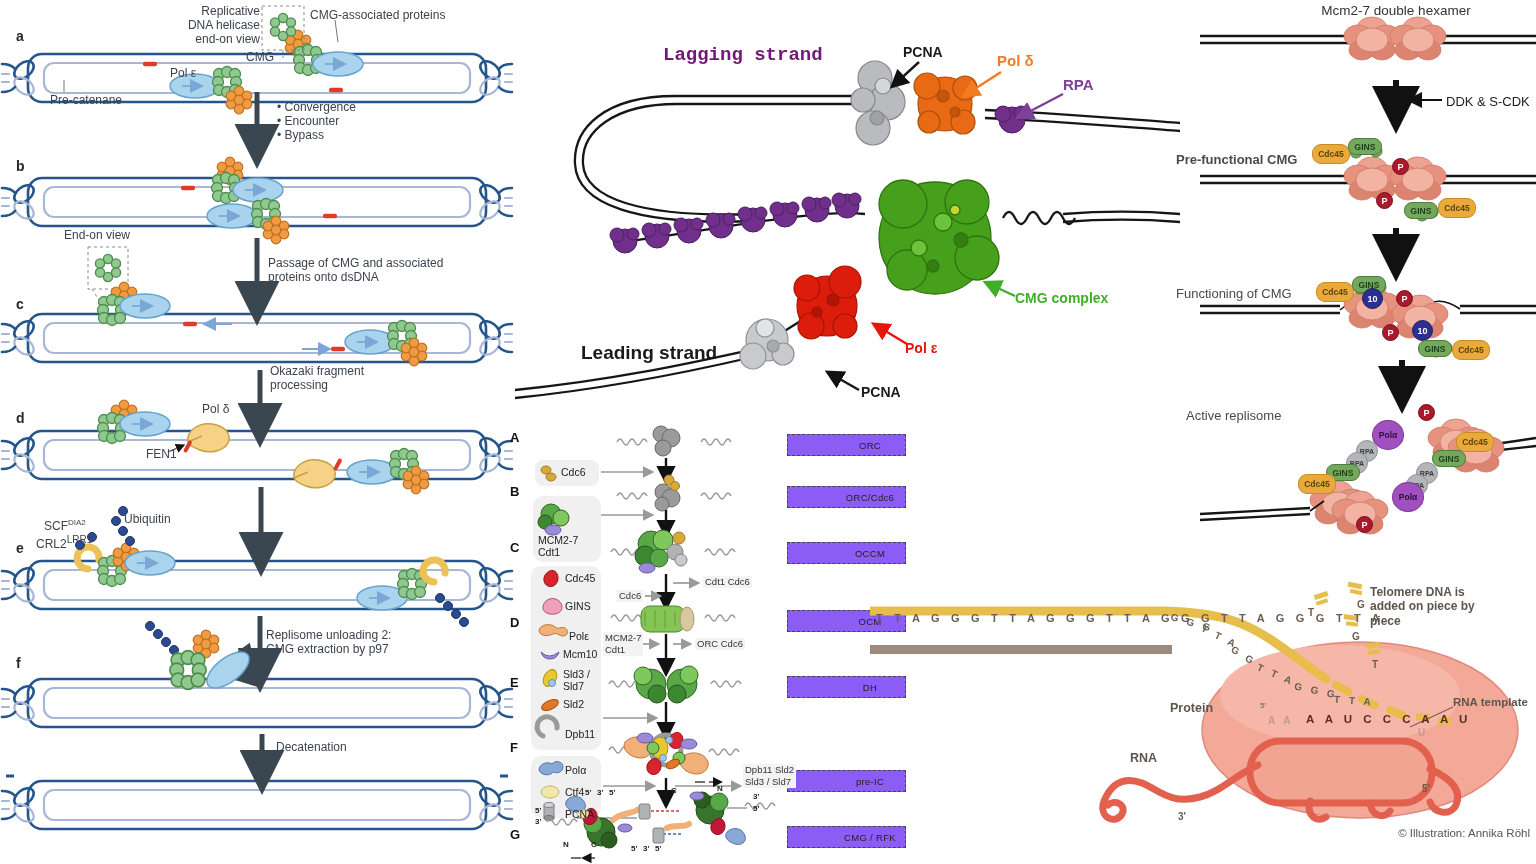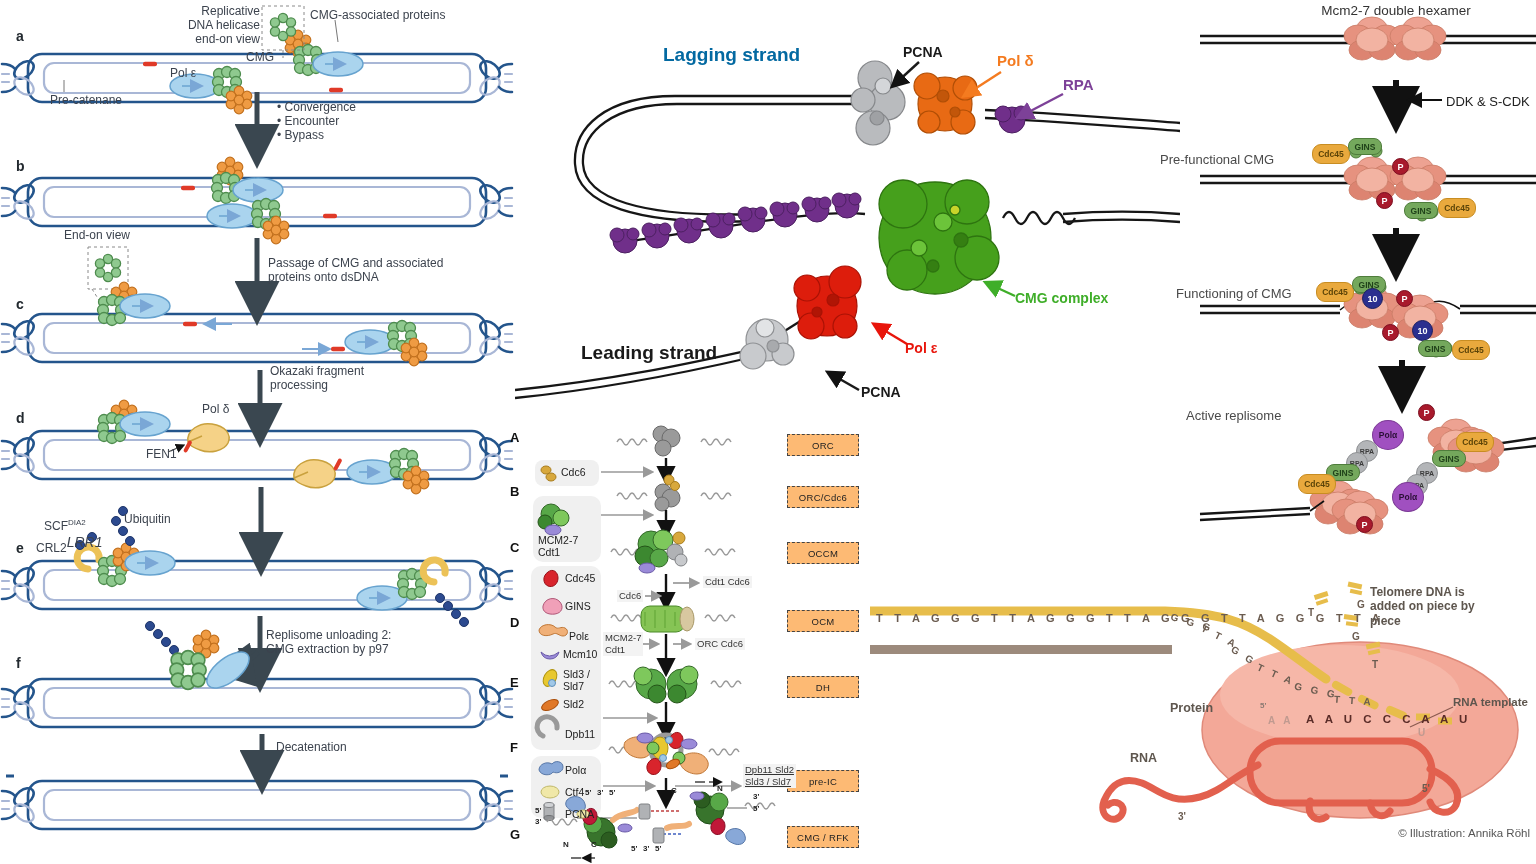--- a/index.html
+++ b/index.html
@@ -3,22 +3,22 @@
 <meta charset="utf-8">
 <style>
   html,body{margin:0;padding:0;background:#fff;}
   body{width:1536px;height:864px;position:relative;overflow:hidden;
        font-family:"Liberation Sans", sans-serif;}
   .panel{position:absolute;}
   .lb{position:absolute;color:#3c434e;font-size:12px;line-height:1.18;white-space:pre-line;}
   .bold{font-weight:bold;}
   .step{position:absolute;font-weight:bold;font-size:14px;color:#22292f;}
   .rowletter{position:absolute;font-weight:bold;font-size:13px;color:#111;}
-  .statebox{position:absolute;border:1px dashed #444;background:#fdba74;font-size:9.5px;
-            color:#222;display:flex;align-items:center;justify-content:center;letter-spacing:.3px;}
+  .statebox{position:absolute;border:1px dashed #444;background:#8b5cf6;font-size:9.5px;
+            color:#222;display:flex;align-items:center;justify-content:center;letter-spacing:.3px;padding-left:47px;}
   .lic-t{position:absolute;font-size:9.5px;color:#333;background:#f3f3f3;padding:0 2px;white-space:pre-line;line-height:1.25;}
   .leg{position:absolute;font-size:10.5px;color:#222;white-space:pre-line;line-height:1.15;}
   .gbl{position:absolute;font-size:8px;font-weight:bold;color:#222;}
   .pill{position:absolute;display:flex;align-items:center;justify-content:center;border-radius:50%;}
   .pill-cdc45{background:#e9a93d;color:#5c4408;font-size:8.5px;font-weight:bold;width:36px;height:18px;border-radius:9px;border:1px solid #c88d22;}
   .pill-gins{background:#74a85c;color:#20421a;font-size:8.5px;font-weight:bold;width:32px;height:15px;border-radius:8px;border:1px solid #4f7d3c;}
   .pill-p{background:#a81a2c;color:#fff;font-size:9px;font-weight:bold;width:15px;height:15px;border:1px solid #7c0f20;}
   .pill-10{background:#2b2f8f;color:#fff;font-size:9px;font-weight:bold;width:19px;height:19px;border:1px solid #1a1d5e;}
   .pill-rpa{background:#b3b5b8;color:#3a3a3a;font-size:7px;font-weight:bold;width:20px;height:20px;border:1px solid #8f9194;}
   .pill-pola{background:#a050c0;color:#2c0f38;font-size:8.5px;font-weight:bold;width:30px;height:28px;border:1px solid #7c3a96;}
@@ -266,21 +266,21 @@
 • Encounter
 • Bypass</div>
 <div class="lb" style="left:64px;top:228px;">End-on view</div>
 <div class="lb" style="left:268px;top:256px;">Passage of CMG and associated
 proteins onto dsDNA</div>
 <div class="lb" style="left:270px;top:364px;">Okazaki fragment
 processing</div>
 <div class="lb" style="left:202px;top:402px;">Pol δ</div>
 <div class="lb" style="left:146px;top:447px;">FEN1</div>
 <div class="lb" style="left:44px;top:518px;"><span>SCF</span><sup style="font-size:8px;">DIA2</sup></div>
-<div class="lb" style="left:36px;top:534px;"><span>CRL2</span><sup style="font-size:14px;font-style:italic;">LRR1</sup></div>
+<div class="lb" style="left:36px;top:534px;"><span>CRL2</span><sup style="font-size:10px;">LRR1</sup></div>
 <div class="lb" style="left:124px;top:512px;">Ubiquitin</div>
 <div class="lb" style="left:266px;top:628px;">Replisome unloading 2:
 CMG extraction by p97</div>
 <div class="lb" style="left:276px;top:740px;">Decatenation</div>
 </div>
 
 <div class="panel" id="p-repl" style="left:515px;top:0;width:665px;height:420px;">
 <svg width="665" height="420">
 
   <g>
@@ -397,21 +397,21 @@
 
   <g fill="none">
     <path d="M404,62 L380,84" stroke="#1a1a1a" stroke-width="2.4" marker-end="url(#mBlk)"></path>
     <path d="M486,72 L452,94" stroke="#f47b20" stroke-width="2.4" marker-end="url(#mOr)"></path>
     <path d="M548,94 L506,116" stroke="#7d4198" stroke-width="2.4" marker-end="url(#mPu)"></path>
     <path d="M500,296 L474,284" stroke="#3fae29" stroke-width="2.4" marker-end="url(#mGr2)"></path>
     <path d="M392,344 L362,326" stroke="#e8150b" stroke-width="2.4" marker-end="url(#mRe)"></path>
     <path d="M344,390 L316,374" stroke="#1a1a1a" stroke-width="2.4" marker-end="url(#mBlk)"></path>
   </g>
 </svg>
-<div class="lb bold" style="left:148px;top:44px;font-size:19px;color:#0369a1;">Lagging strand</div>
+<div class="lb bold" style="left:148px;top:44px;font-size:19px;color:#701a75;font-family:Liberation Mono, monospace;">Lagging strand</div>
 <div class="lb bold" style="left:66px;top:342px;font-size:19px;color:#1a1a1a;">Leading strand</div>
 <div class="lb bold" style="left:388px;top:44px;font-size:14px;color:#1a1a1a;">PCNA</div>
 <div class="lb bold" style="left:482px;top:52px;font-size:15px;color:#f47b20;">Pol δ</div>
 <div class="lb bold" style="left:548px;top:76px;font-size:15px;color:#7d4198;">RPA</div>
 <div class="lb bold" style="left:500px;top:290px;font-size:14px;color:#3fae29;">CMG complex</div>
 <div class="lb bold" style="left:390px;top:340px;font-size:14px;color:#e8150b;">Pol ε</div>
 <div class="lb bold" style="left:346px;top:384px;font-size:14px;color:#1a1a1a;">PCNA</div>
 </div>
 
 <div class="panel" id="p-lic" style="left:505px;top:420px;width:370px;height:444px;">
@@ -603,21 +603,21 @@
 <div class="leg" style="left:60px;top:308px;">Dpb11</div>
 <div class="leg" style="left:60px;top:344px;">Polα</div>
 <div class="leg" style="left:60px;top:366px;">Ctf4</div>
 <div class="leg" style="left:60px;top:388px;">PCNA</div>
 
 <div class="lic-t" style="left:198px;top:156px;">Cdt1  Cdc6</div>
 <div class="lic-t" style="left:112px;top:170px;">Cdc6</div>
 <div class="lic-t" style="left:98px;top:212px;">MCM2-7
 Cdt1</div>
 <div class="lic-t" style="left:190px;top:218px;">ORC  Cdc6</div>
-<div class="lic-t" style="left:238px;top:344px;text-decoration:underline;">Dpb11  Sld2
+<div class="lic-t" style="left:238px;top:344px;">Dpb11  Sld2
 Sld3 / Sld7</div>
 
 <div class="gbl" style="left:80px;top:368px;">5'</div>
 <div class="gbl" style="left:92px;top:368px;">3'</div>
 <div class="gbl" style="left:104px;top:368px;">5'</div>
 <div class="gbl" style="left:166px;top:366px;">C</div>
 <div class="gbl" style="left:212px;top:364px;">N</div>
 <div class="gbl" style="left:248px;top:372px;">3'</div>
 <div class="gbl" style="left:248px;top:384px;">5'</div>
 <div class="gbl" style="left:30px;top:386px;">5'</div>
@@ -683,21 +683,21 @@
   <g>
     <path class="blk2" d="M40,514 L150,508 M40,520 L150,514"></path>
     <use href="#mcmHex" x="178" y="504"></use>
     <use href="#mcmHex" x="200" y="514"></use>
     <path d="M150,511 l14,-10" stroke="#111" stroke-width="1.8"></path>
   </g>
 </svg>
 <div class="lb" style="left:120px;top:3px;width:232px;text-align:center;font-size:13.5px;color:#333;"></div>
 <div class="lb" style="left:120px;top:3px;width:232px;text-align:center;font-size:13.5px;color:#333;">Mcm2-7 double hexamer</div>
 <div class="lb" style="left:286px;top:94px;font-size:13px;color:#222;">DDK &amp; S-CDK</div>
-<div class="stage-lb" style="left:0;top:152px;">Pre-functional CMG</div>
+<div class="stage-lb" style="left:16px;top:152px;font-weight:bold;">Pre-functional CMG</div>
 <div class="stage-lb" style="left:16px;top:286px;">Functioning of CMG</div>
 <div class="stage-lb" style="left:26px;top:408px;">Active replisome</div>
 
 <div class="pill pill-cdc45" style="left:152px;top:144px;">Cdc45</div>
 <div class="pill pill-gins" style="left:188px;top:138px;">GINS</div>
 <div class="pill pill-p" style="left:232px;top:158px;">P</div>
 <div class="pill pill-p" style="left:216px;top:192px;">P</div>
 <div class="pill pill-gins" style="left:244px;top:202px;">GINS</div>
 <div class="pill pill-cdc45" style="left:278px;top:198px;">Cdc45</div>
 

